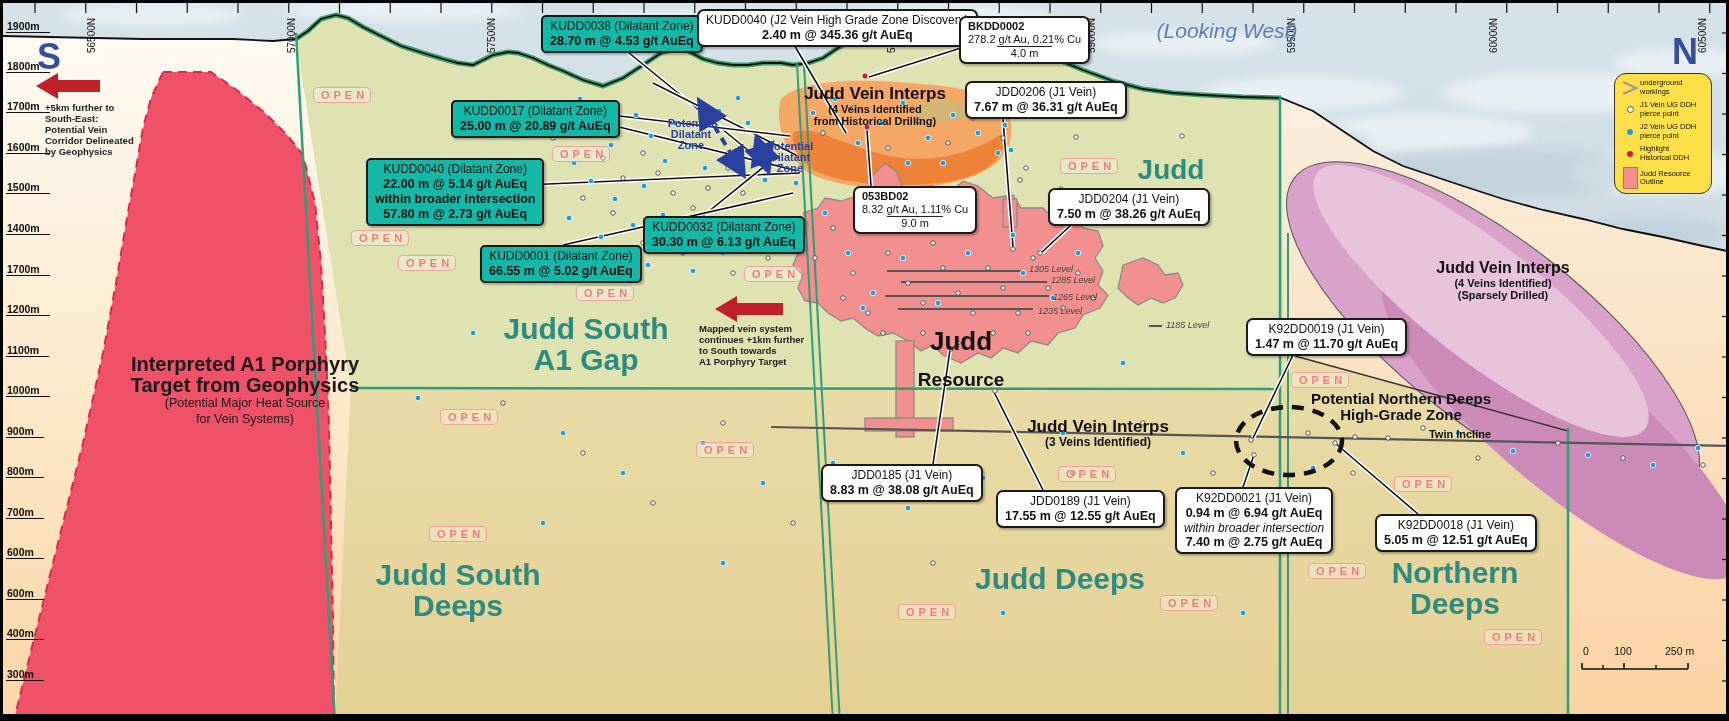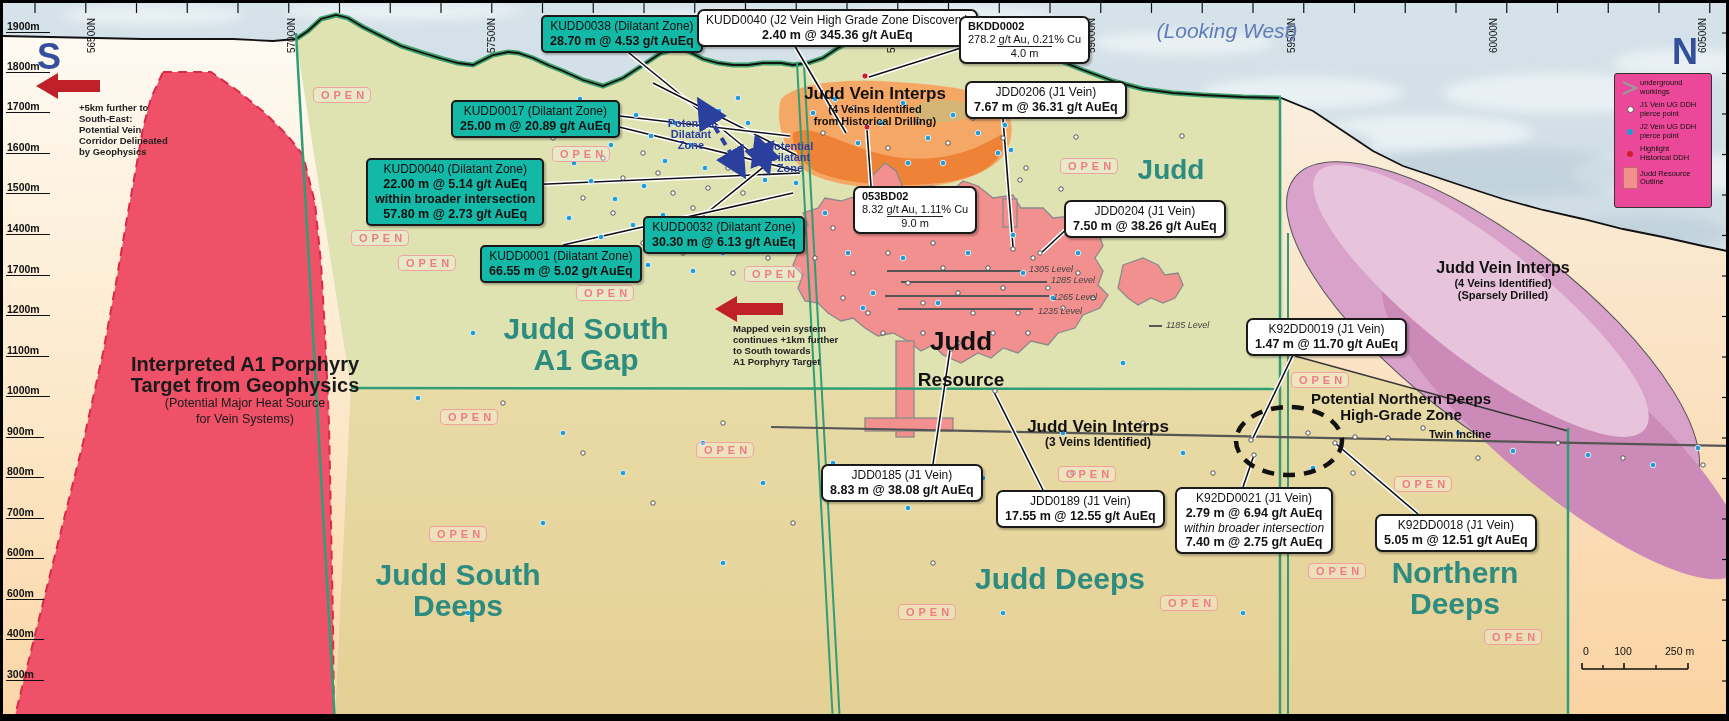--- a/index.html
+++ b/index.html
@@ -30,35 +30,35 @@
   .open{position:absolute;transform:translate(-50%,-50%);color:#ef7b85;font-weight:bold;
     font-size:11px;letter-spacing:4px;border:1.5px solid rgba(240,144,152,.8);
     border-radius:5px;padding:1px 2px 1px 7px;background:rgba(255,253,250,.3);z-index:12;}
   
   .region{position:absolute;transform:translate(-50%,-50%);color:#2d8c7f;font-weight:bold;
     text-align:center;white-space:pre-line;line-height:1.02;z-index:11;}
   .interp{position:absolute;transform:translate(-50%,-50%);color:#111;text-align:center;z-index:11;}
   .interp .ti{font-weight:bold;line-height:1.05;}
   .interp .su{font-weight:600;white-space:pre-line;line-height:1.1;}
   .note{position:absolute;font-size:9.5px;font-weight:600;color:#222;
-    white-space:pre-line;line-height:11px;z-index:11;margin-left:34px;}
+    white-space:pre-line;line-height:11px;z-index:11;}
   .dilatant{position:absolute;transform:translate(-50%,-50%);color:#2b3f9e;font-weight:bold;
     font-size:11px;line-height:11px;text-align:center;white-space:pre-line;z-index:11;}
   .level-lb{position:absolute;font-size:9px;font-style:italic;color:#444;
     transform:translate(0,-50%);z-index:10;white-space:nowrap;}
   .compass{position:absolute;transform:translate(-50%,-50%);font-size:36px;font-weight:bold;
     color:#34509c;z-index:11;}
   #looking-west{position:absolute;transform:translate(-50%,-50%);font-size:21px;font-style:italic;
     color:#5f7cb8;z-index:11;white-space:nowrap;}
   
   .blackbig{position:absolute;transform:translate(-50%,-50%);color:#111;font-weight:bold;
     text-align:center;z-index:11;white-space:pre-line;}
   
-  #legend{position:absolute;left:1611px;top:70px;width:88px;background:#ec4899;
-    border:1.5px solid #333;border-radius:3px;padding:5px 3px 18px 5px;z-index:25;}
+  #legend{position:absolute;left:1611px;top:70px;width:88px;background:#fde047;
+    border:1.5px solid #333;border-radius:12px;padding:5px 3px 4px 5px;z-index:25;}
   .lg-row{display:flex;align-items:center;margin-bottom:5px;}
   .lg-sym{width:20px;flex:0 0 20px;display:flex;justify-content:center;}
   .lg-tx{font-size:7.5px;line-height:8.5px;color:#111;white-space:pre-line;}
   .dot{border-radius:50%;}
   
   #scalebar{position:absolute;left:1578px;top:642px;width:118px;z-index:25;}
   #scalebar .lbls{position:relative;height:12px;font-size:10.5px;color:#111;}
   #scalebar .lbls span{position:absolute;top:0;}
   #porphyry-label{z-index:11;}
   #porphyry-label .ti{font-size:20px;font-weight:bold;line-height:1.05;white-space:pre-line;}
@@ -678,39 +678,39 @@
     </div>
     <div class="callout " style="left: 962px; top: 78px;">
       <div class="c-t">JDD0206 (J1 Vein)</div>
       <div class="c-v">7.67 m @ 36.31 g/t AuEq</div>
     </div>
     <div class="callout " style="left: 850px; top: 183px;">
       <div class="c-b">053BD02</div>
       <div class="c-r">8.32 g/t Au, 1.11% Cu</div>
       <div class="c-s"><span>9.0 m</span></div>
     </div>
-    <div class="callout " style="left: 1045px; top: 197px; margin-left: 16px;">
+    <div class="callout " style="left: 1045px; top: 185px;">
       <div class="c-t">JDD0204 (J1 Vein)</div>
       <div class="c-v">7.50 m @ 38.26 g/t AuEq</div>
     </div>
     <div class="callout " style="left: 1243px; top: 315px;">
       <div class="c-t">K92DD0019 (J1 Vein)</div>
       <div class="c-v">1.47 m @ 11.70 g/t AuEq</div>
     </div>
     <div class="callout " style="left: 818px; top: 461px;">
       <div class="c-t">JDD0185 (J1 Vein)</div>
       <div class="c-v">8.83 m @ 38.08 g/t AuEq</div>
     </div>
     <div class="callout " style="left: 993px; top: 487px;">
       <div class="c-t">JDD0189 (J1 Vein)</div>
       <div class="c-v">17.55 m @ 12.55 g/t AuEq</div>
     </div>
     <div class="callout " style="left: 1172px; top: 484px;">
       <div class="c-t">K92DD0021 (J1 Vein)</div>
-      <div class="c-v">2.79 m @ 6.94 g/t AuEq</div>
+      <div class="c-v">0.94 m @ 6.94 g/t AuEq</div>
       <div class="c-i">within broader intersection</div>
       <div class="c-v">7.40 m @ 2.75 g/t AuEq</div>
     </div>
     <div class="callout " style="left: 1372px; top: 511px;">
       <div class="c-t">K92DD0018 (J1 Vein)</div>
       <div class="c-v">5.05 m @ 12.51 g/t AuEq</div>
     </div>
 
 </div>
 

